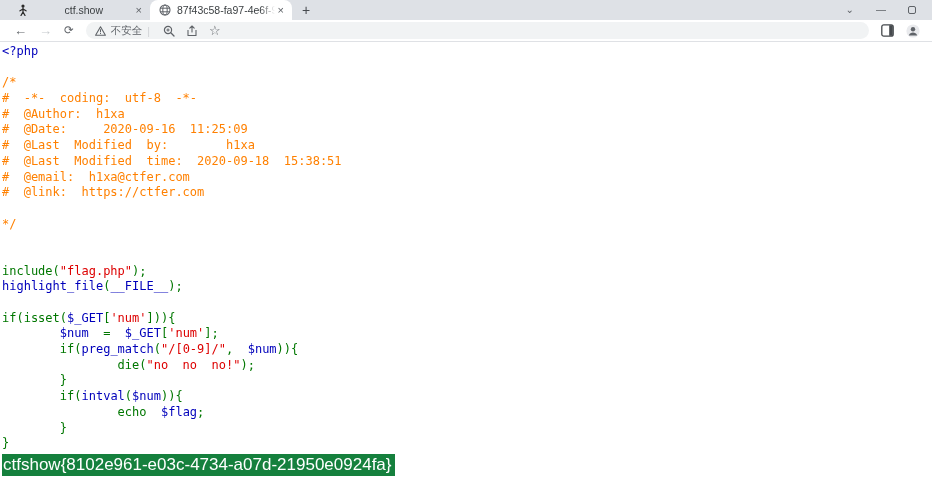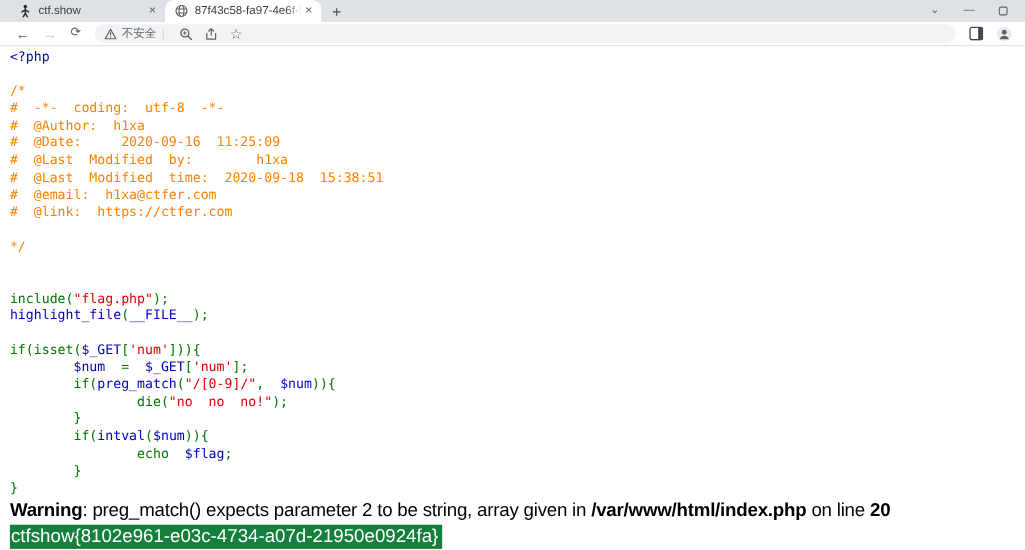--- a/index.html
+++ b/index.html
@@ -9,21 +9,21 @@
     background:#fff; font-family:"Liberation Sans",sans-serif;
     -webkit-font-smoothing:antialiased;
   }
   
   .tabstrip {
     height:20px; background:#dee1e6;
     display:flex; align-items:flex-end; padding-left:8px;
   }
   .tab {
     width:142px; height:20px; display:flex; align-items:center;
-    padding:0 5px 0 9px; font-size:10.5px; color:#3c4043; cursor:default;
+    padding:0 5px 0 9px; font-size:10.5px; color:#3c4043; cursor:default;text-align:center;
   }
   .tab.active { background:#fff; border-radius:8px 8px 0 0; }
   .tab .favicon { width:12px; height:12px; margin-right:6px; flex:0 0 auto; }
   .tab-title {
     flex:1; white-space:nowrap; overflow:hidden; color:#3c4043;
     mask-image:linear-gradient(90deg,#000 85%,transparent);
     -webkit-mask-image:linear-gradient(90deg,#000 85%,transparent);
   }
   .tab-close { color:#5f6368; font-size:11px; line-height:1; padding:1px 3px; border-radius:50%; }
   .newtab-btn { font-size:14px; color:#474b4f; padding:0 10px; align-self:center; line-height:20px; }
@@ -44,21 +44,21 @@
     font-size:10.5px;
   }
   .sec-label { color:#5f6368; margin:0 4px 0 5px; }
   .omni-sep { color:#d0d3d6; margin:0 5px 0 1px; }
   .url-text { color:#3c4043; white-space:nowrap; overflow:hidden; flex:1; }
   .omni-right { display:flex; align-items:center; gap:11px; margin-left:8px; }
   .outer-icons { display:flex; align-items:center; gap:12px; margin:0 4px 0 6px; }
   .icon-svg { display:block; }
   .star-glyph { font-size:13px; color:#5f6368; line-height:1; }
   
-  .content { padding:2px 0 0 9px; }
+  .content { padding:2px 0 0 2px; }
   .code {
     margin:0; font-family:"DejaVu Sans Mono","Liberation Mono",monospace;
     font-size:12px; line-height:15.7px; white-space:pre;
   }
   .code-line { height:15.7px; }
   .warning-line {
     font-size:17px; line-height:23px; color:#000; white-space:nowrap;
     font-family:"Liberation Sans",sans-serif; letter-spacing:-0.2px;
   }
   .warning-line b { font-weight:bold; }
@@ -150,16 +150,15 @@
         <path d="M2.8 11.6 C3.6 9.4 5.2 8.6 7 8.6 C8.8 8.6 10.4 9.4 11.2 11.6 Z" fill="#5f6368"></path>
       </svg>
     </span>
   </div>
 </div>
 
 <div class="content">
 
   <pre class="code"><div class="code-line"><span style="color: rgb(0, 0, 187);">&lt;?php</span></div><div class="code-line">&nbsp;</div><div class="code-line"><span style="color: rgb(255, 128, 0);">/*</span></div><div class="code-line"><span style="color: rgb(255, 128, 0);">#  -*-  coding:  utf-8  -*-</span></div><div class="code-line"><span style="color: rgb(255, 128, 0);">#  @Author:  h1xa</span></div><div class="code-line"><span style="color: rgb(255, 128, 0);">#  @Date:     2020-09-16  11:25:09</span></div><div class="code-line"><span style="color: rgb(255, 128, 0);">#  @Last  Modified  by:        h1xa</span></div><div class="code-line"><span style="color: rgb(255, 128, 0);">#  @Last  Modified  time:  2020-09-18  15:38:51</span></div><div class="code-line"><span style="color: rgb(255, 128, 0);">#  @email:  h1xa@ctfer.com</span></div><div class="code-line"><span style="color: rgb(255, 128, 0);">#  @link:  https://ctfer.com</span></div><div class="code-line">&nbsp;</div><div class="code-line"><span style="color: rgb(255, 128, 0);">*/</span></div><div class="code-line">&nbsp;</div><div class="code-line">&nbsp;</div><div class="code-line"><span style="color: rgb(0, 119, 0);">include(</span><span style="color: rgb(221, 0, 0);">"flag.php"</span><span style="color: rgb(0, 119, 0);">);</span></div><div class="code-line"><span style="color: rgb(0, 0, 187);">highlight_file</span><span style="color: rgb(0, 119, 0);">(</span><span style="color: rgb(0, 0, 187);">__FILE__</span><span style="color: rgb(0, 119, 0);">);</span></div><div class="code-line">&nbsp;</div><div class="code-line"><span style="color: rgb(0, 119, 0);">if(isset(</span><span style="color: rgb(0, 0, 187);">$_GET</span><span style="color: rgb(0, 119, 0);">[</span><span style="color: rgb(221, 0, 0);">'num'</span><span style="color: rgb(0, 119, 0);">])){</span></div><div class="code-line"><span style="color: rgb(0, 0, 187);">        $num</span><span style="color: rgb(0, 119, 0);">  =  </span><span style="color: rgb(0, 0, 187);">$_GET</span><span style="color: rgb(0, 119, 0);">[</span><span style="color: rgb(221, 0, 0);">'num'</span><span style="color: rgb(0, 119, 0);">];</span></div><div class="code-line"><span style="color: rgb(0, 119, 0);">        if(</span><span style="color: rgb(0, 0, 187);">preg_match</span><span style="color: rgb(0, 119, 0);">(</span><span style="color: rgb(221, 0, 0);">"/[0-9]/"</span><span style="color: rgb(0, 119, 0);">,  </span><span style="color: rgb(0, 0, 187);">$num</span><span style="color: rgb(0, 119, 0);">)){</span></div><div class="code-line"><span style="color: rgb(0, 119, 0);">                die(</span><span style="color: rgb(221, 0, 0);">"no  no  no!"</span><span style="color: rgb(0, 119, 0);">);</span></div><div class="code-line"><span style="color: rgb(0, 119, 0);">        }</span></div><div class="code-line"><span style="color: rgb(0, 119, 0);">        if(</span><span style="color: rgb(0, 0, 187);">intval</span><span style="color: rgb(0, 119, 0);">(</span><span style="color: rgb(0, 0, 187);">$num</span><span style="color: rgb(0, 119, 0);">)){</span></div><div class="code-line"><span style="color: rgb(0, 119, 0);">                echo  </span><span style="color: rgb(0, 0, 187);">$flag</span><span style="color: rgb(0, 119, 0);">;</span></div><div class="code-line"><span style="color: rgb(0, 119, 0);">        }</span></div><div class="code-line"><span style="color: rgb(0, 119, 0);">}</span></div></pre>
 
-  <div class="warning-line"><b>Warning</b><span>: preg_match() expects parameter 2 to be string, array given in </span><b>/var/www/html/index.php</b><span> on line </span><b>20</b></div>
 
   <div class="flag-line"><span class="flag-selected" style="background: #15803d; color: rgb(255, 255, 255);">ctfshow{8102e961-e03c-4734-a07d-21950e0924fa}</span></div>
 </div>
 
 </body></html>

